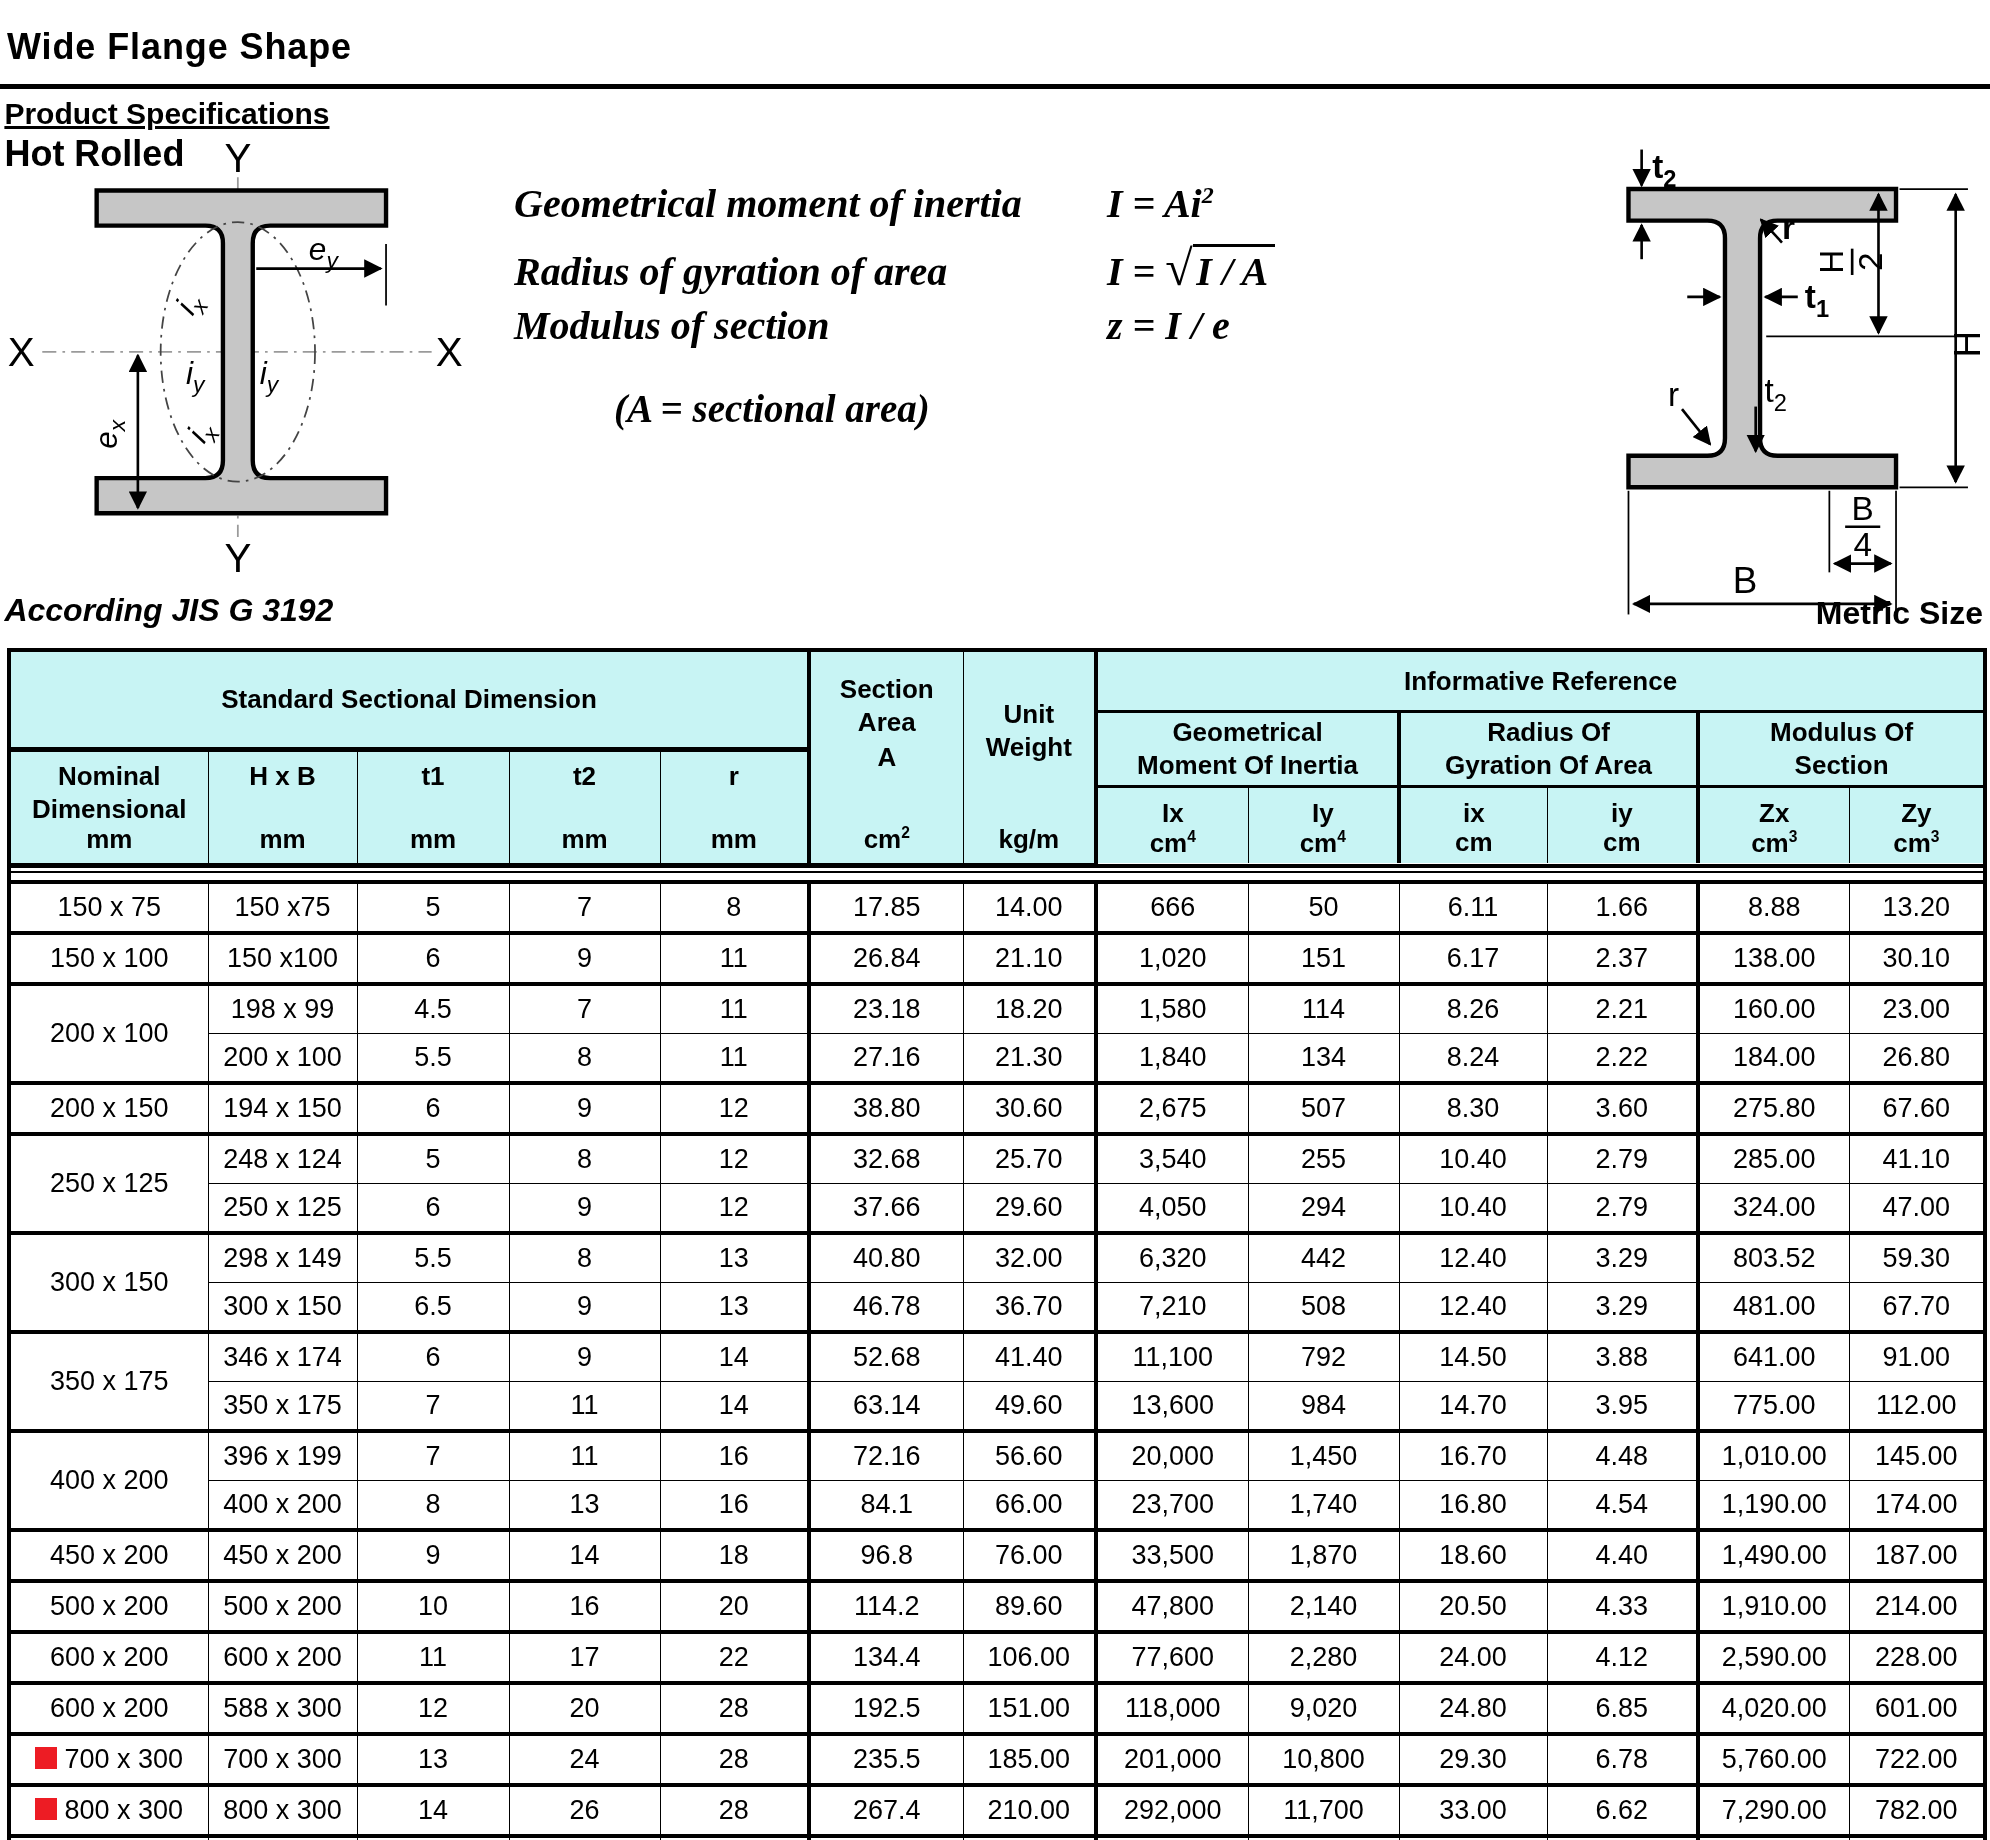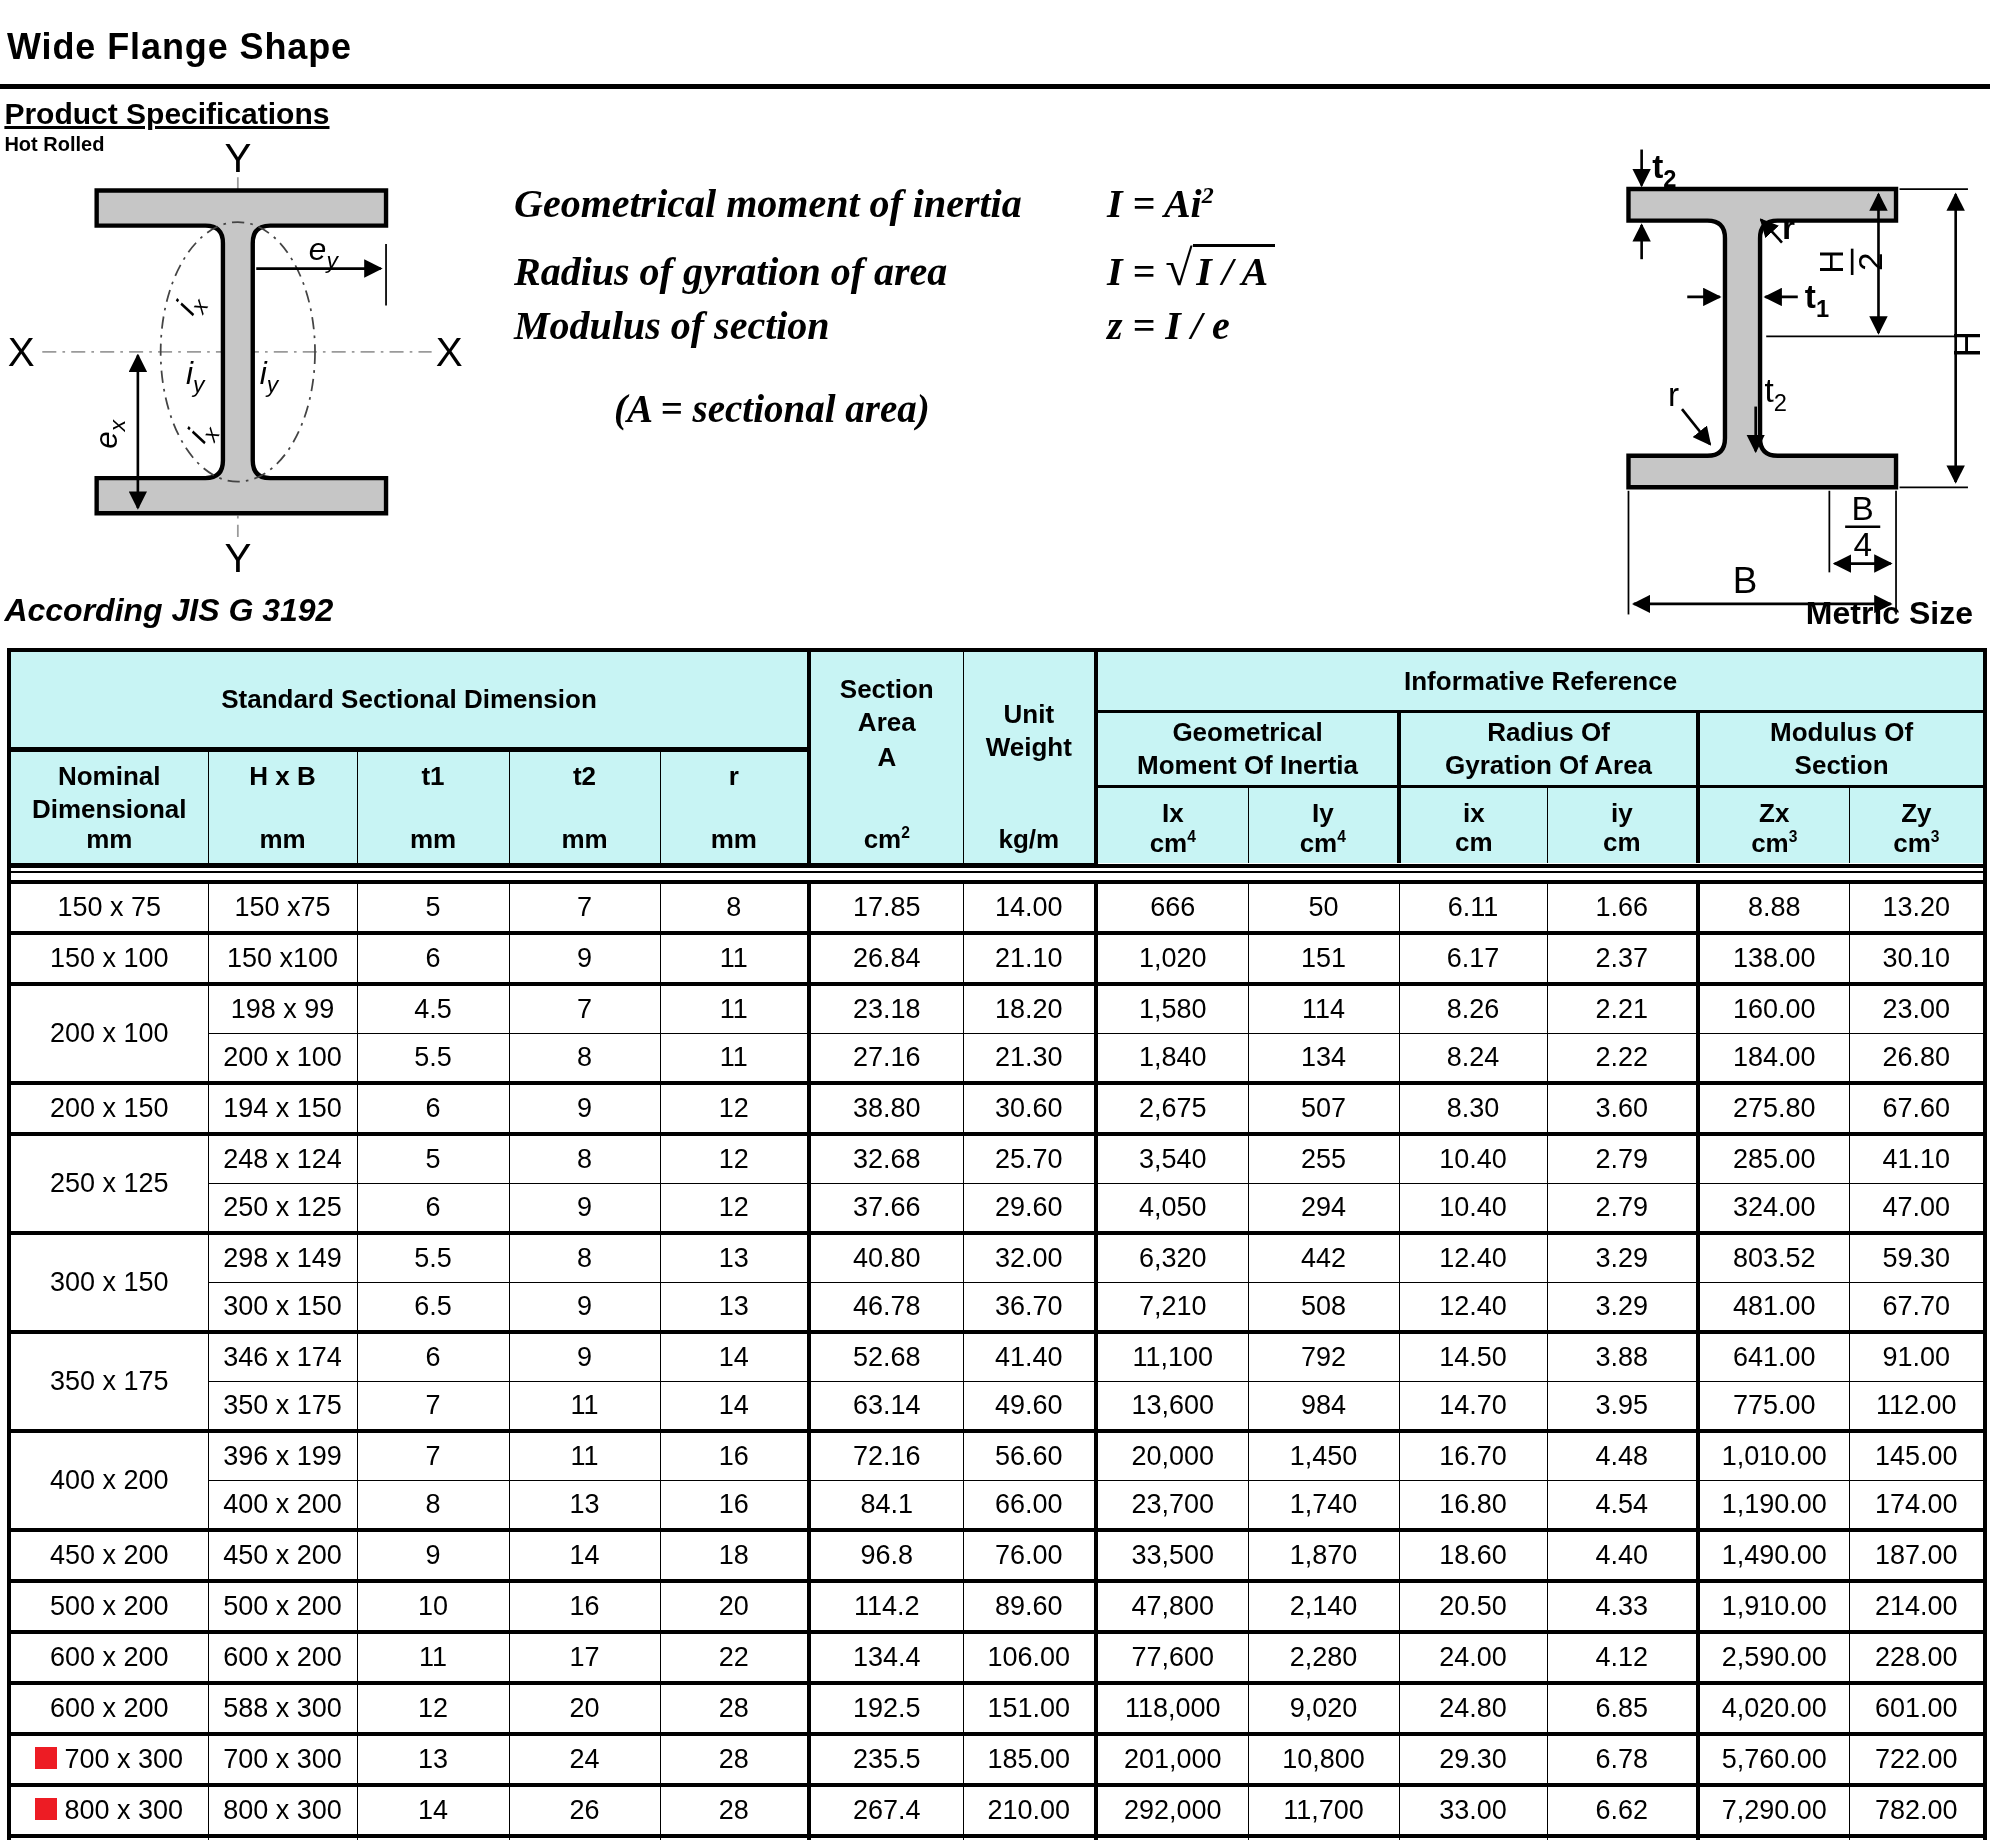--- a/index.html
+++ b/index.html
@@ -4,23 +4,23 @@
 <style>
   html,body{margin:0;padding:0;}
   body{
     width:1991px;height:1841px;position:relative;background:#fff;
     font-family:"Liberation Sans",sans-serif;color:#000;overflow:hidden;
   }
   .abs{position:absolute;}
   .page-title{left:7px;top:26px;font-size:36px;font-weight:bold;letter-spacing:0.9px;}
   .title-rule{left:0;top:84px;width:1991px;height:5.3px;background:#000;}
   .sub1{left:4.4px;top:97px;font-size:30px;font-weight:bold;text-decoration:underline;}
-  .sub2{left:4.4px;top:133px;font-size:20px;font-weight:bold;}
+  .sub2{left:4.4px;top:133px;font-size:36px;font-weight:bold;}
   .according{left:4.4px;top:592px;font-size:32px;font-weight:bold;font-style:italic;}
-  .metric{right:18px;top:595px;font-size:32px;font-weight:bold;}
+  .metric{right:8px;top:595px;font-size:32px;font-weight:bold;}
 
   
   .f-row{position:absolute;left:514px;width:1483px;font-family:"Liberation Serif",serif;
          font-weight:bold;font-style:italic;font-size:40px;}
   .f-label{display:inline-block;width:593px;}
   .f-eq{display:inline-block;}
   .f1{top:180px;} .f2{top:239px;} .f3{top:302px;}
   .f-note{position:absolute;left:614px;top:386px;width:685px;text-align:left;
           font-family:"Liberation Serif",serif;font-weight:bold;font-style:italic;font-size:39px;}
   sup{font-size:0.6em;vertical-align:super;}

